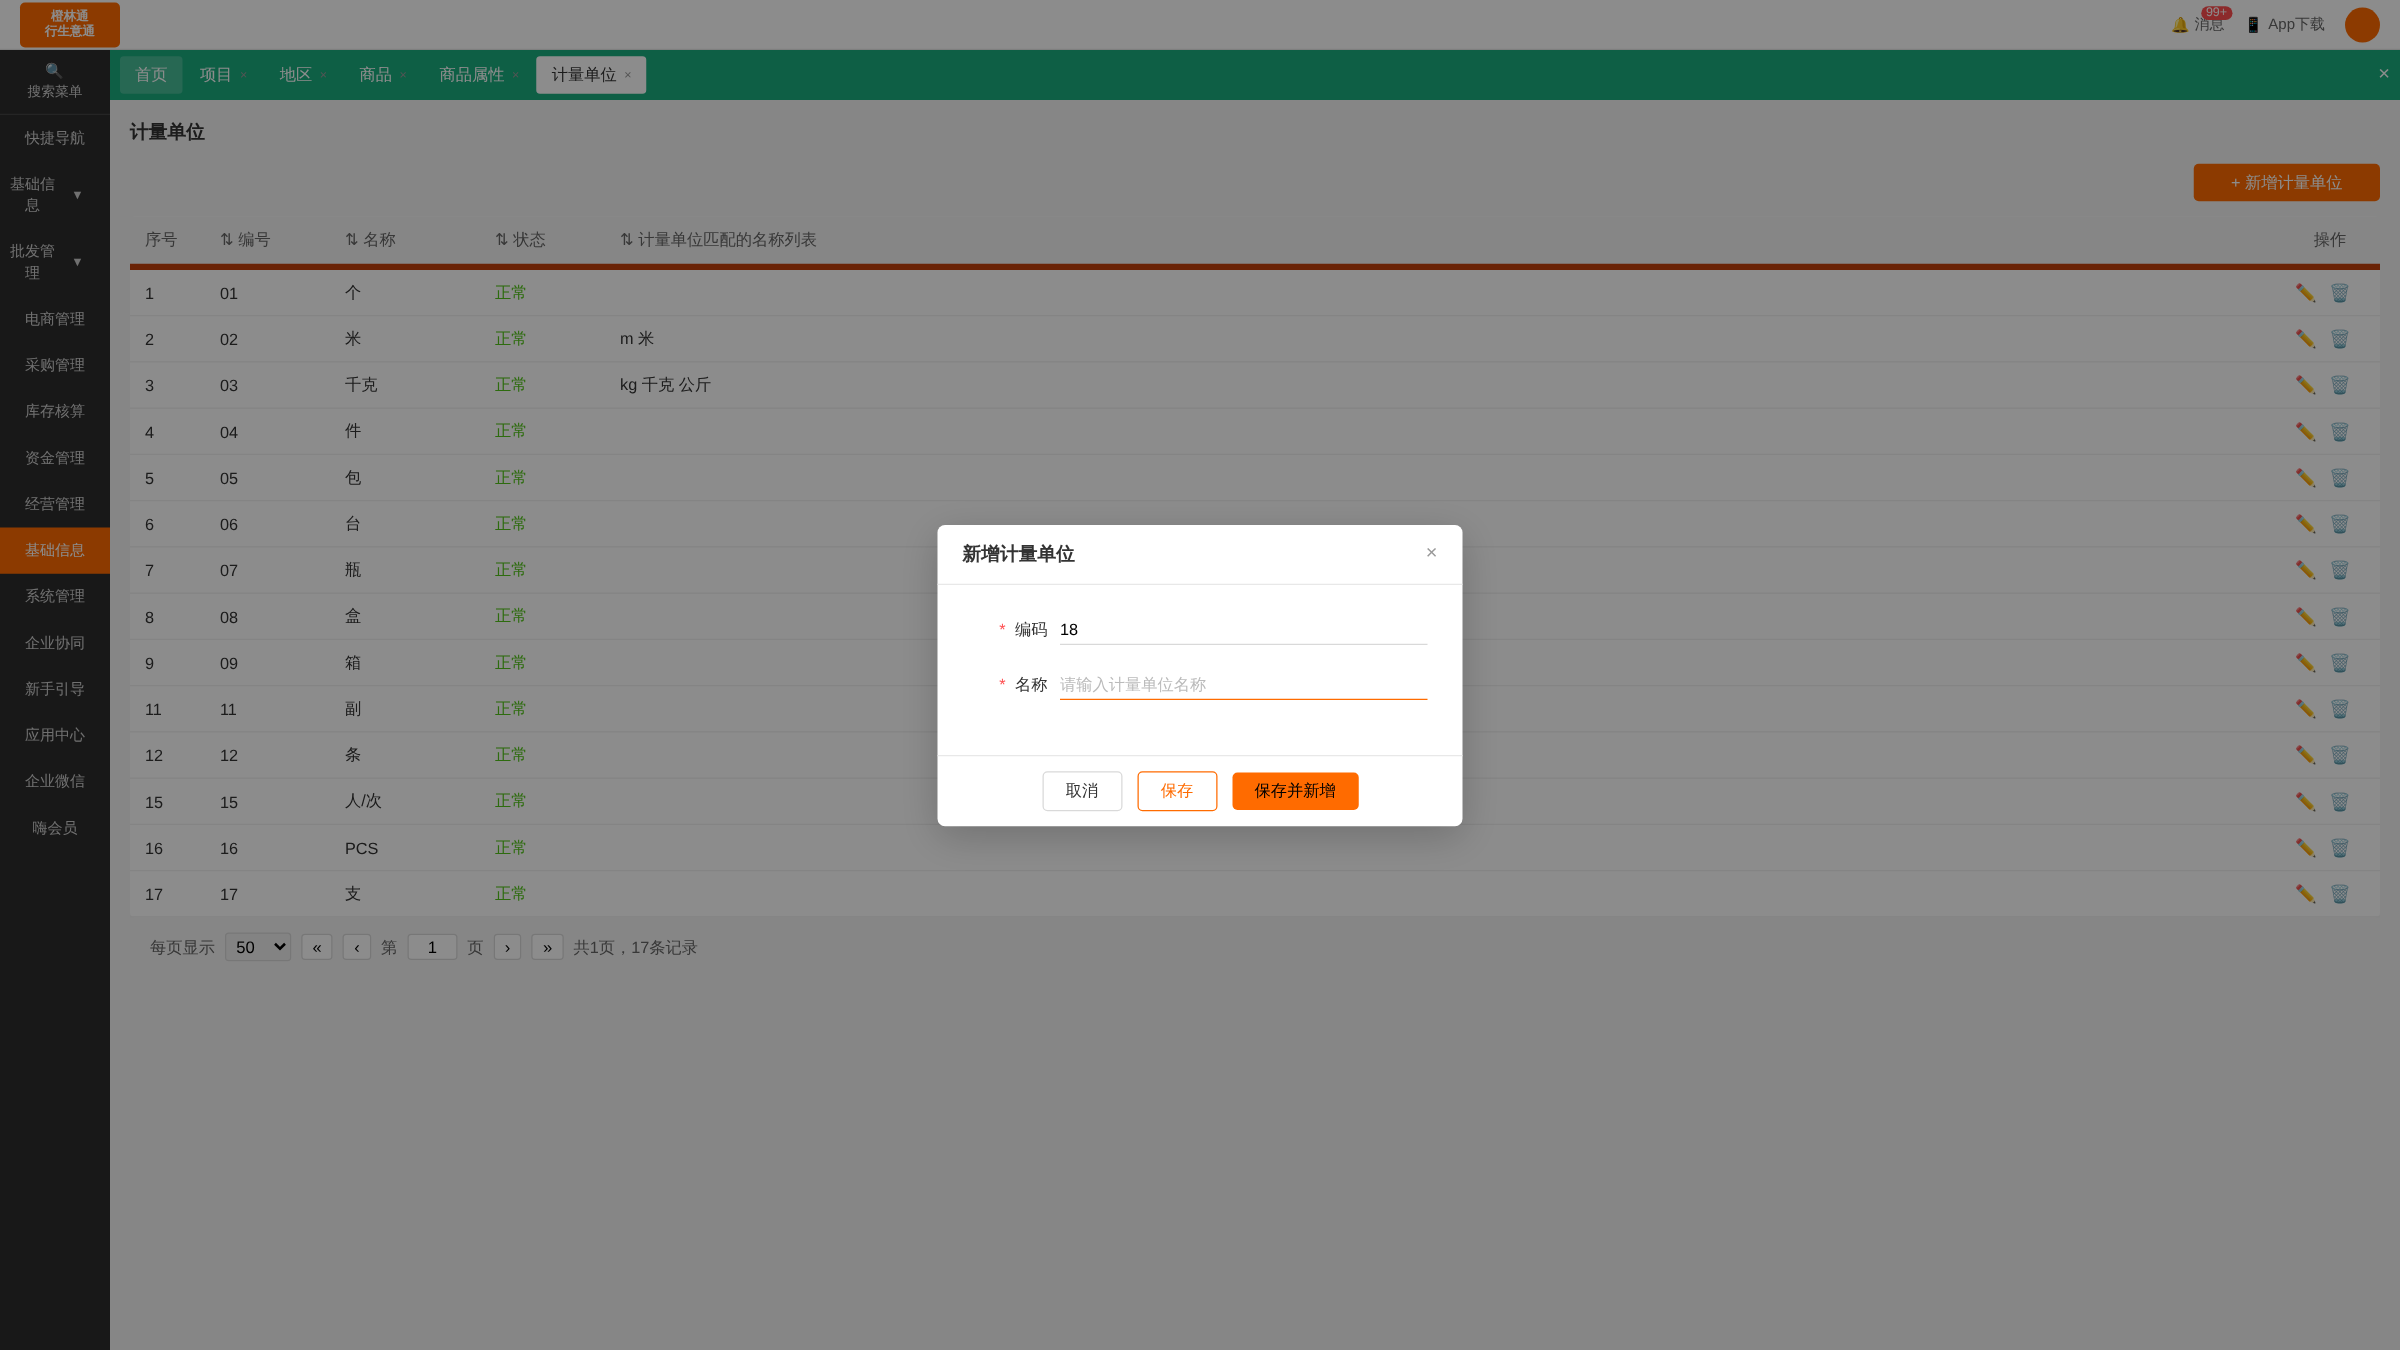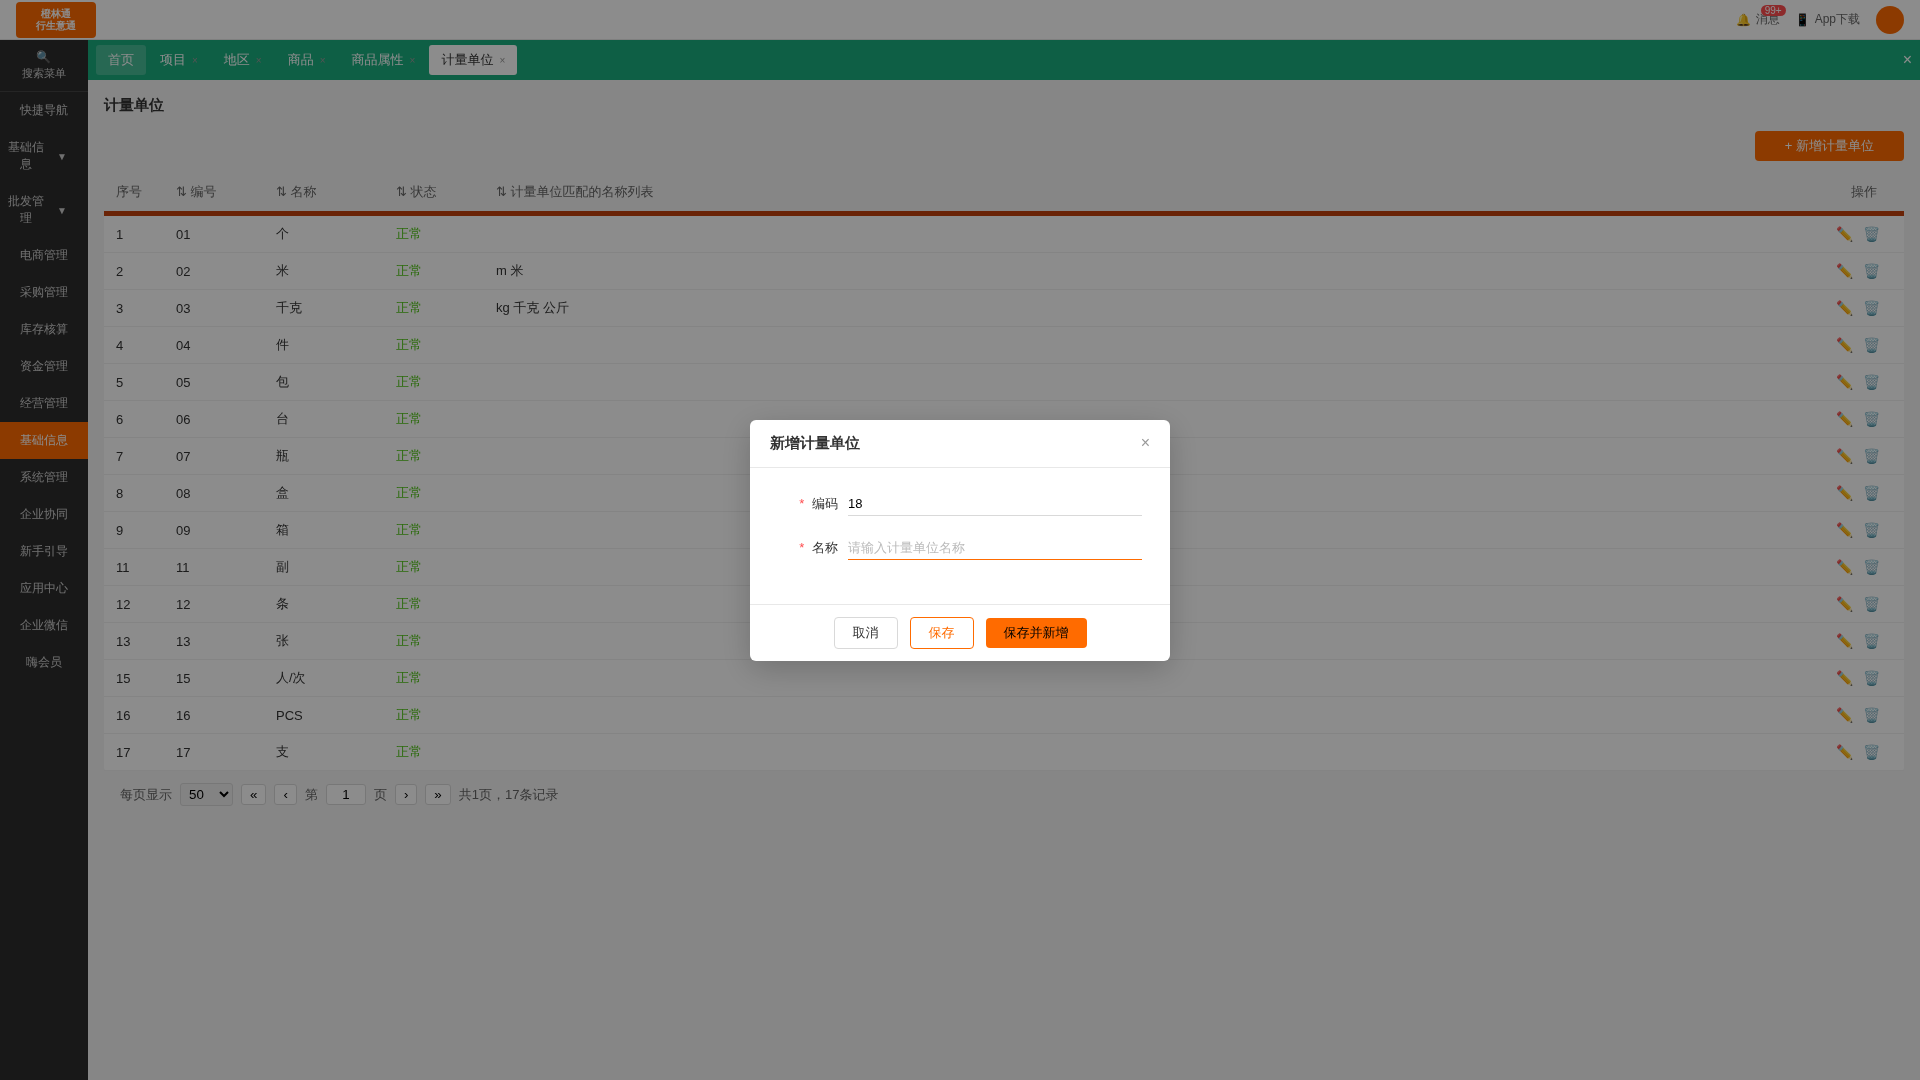--- a/index.html
+++ b/index.html
@@ -352,33 +352,20 @@
     <td class="status-normal">正常</td>
     <td></td>
     <td>
       <div class="action-icons">
         <span class="action-icon">✏️</span>
         <span class="action-icon">🗑️</span>
       </div>
     </td>
   </tr>
               <tr>
-    <td>13</td>
-    <td>13</td>
-    <td>张</td>
-    <td class="status-normal">正常</td>
-    <td></td>
-    <td>
-      <div class="action-icons">
-        <span class="action-icon">✏️</span>
-        <span class="action-icon">🗑️</span>
-      </div>
-    </td>
-  </tr>
-              <tr>
     <td>15</td>
     <td>15</td>
     <td>人/次</td>
     <td class="status-normal">正常</td>
     <td></td>
     <td>
       <div class="action-icons">
         <span class="action-icon">✏️</span>
         <span class="action-icon">🗑️</span>
       </div>

